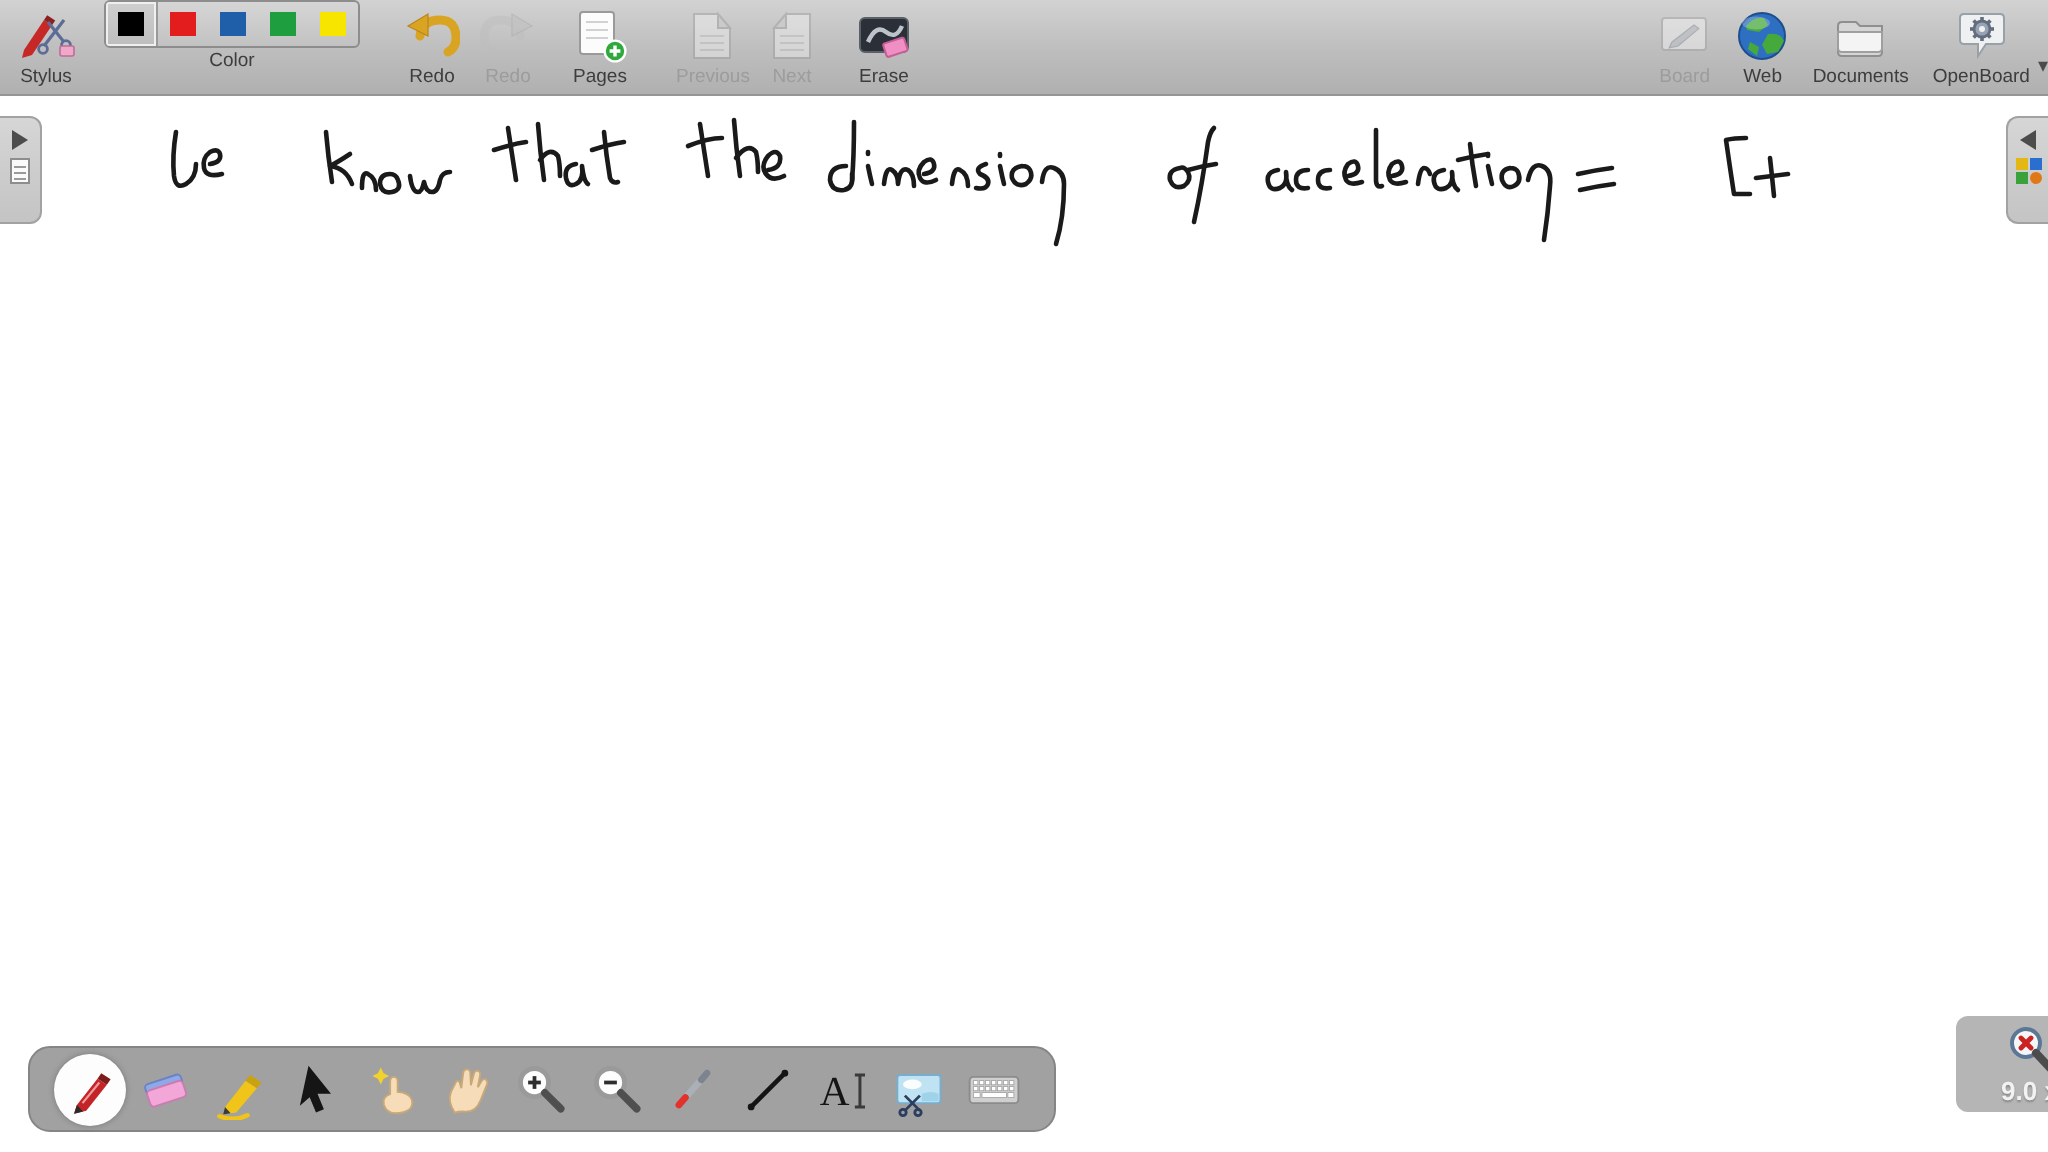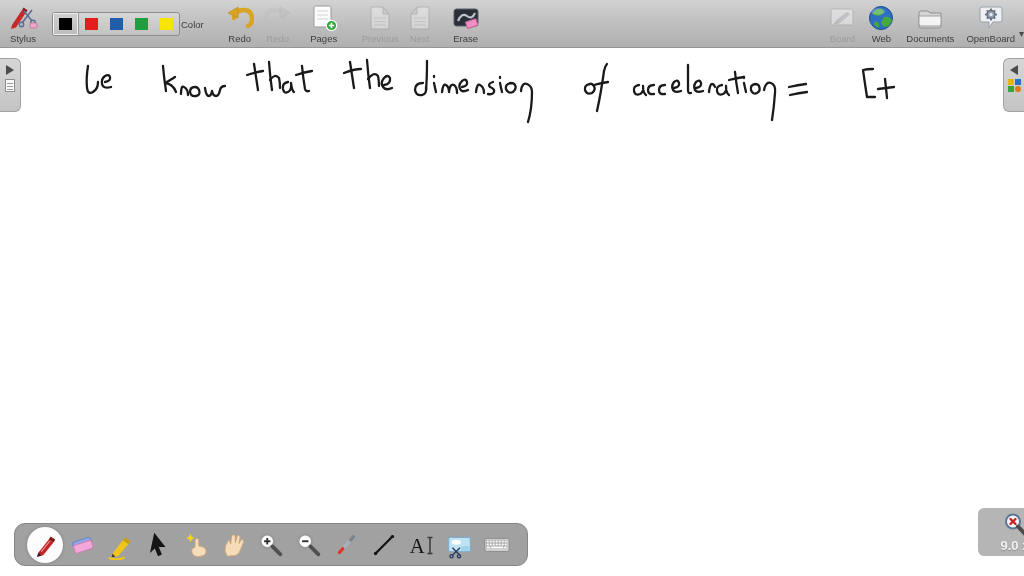--- a/index.html
+++ b/index.html
@@ -11,21 +11,21 @@
     position:absolute; top:0; left:0; width:1024px; height:48px;
     background:linear-gradient(180deg,#d2d2d2 0%,#bdbdbd 55%,#b0b0b0 100%);
     border-bottom:1px solid #969696;
     display:flex; align-items:flex-start;
   }
   .tb-item{ display:flex; flex-direction:column; align-items:center; gap:1px; padding-top:4px; cursor:default; }
   .tb-icon{ height:28px; display:flex; align-items:center; justify-content:center; }
   .tb-label{ font-size:9.5px; color:#3d3d3d; white-space:nowrap; }
   .tb-item.disabled .tb-label{ color:#9c9c9c; }
   .tb-item.disabled .tb-icon{ opacity:.45; }
-  .tb-group{ display:flex; flex-direction:row; align-items:center; gap:1px; padding-top:12px; }
+  .tb-group{ display:flex; flex-direction:column; align-items:center; gap:1px; padding-top:0; }
   .seg-row{ display:flex; height:24px; border:1px solid #8d8d8d; border-radius:3px; background:linear-gradient(#d6d6d6,#c2c2c2); overflow:hidden; }
   .seg{ display:flex; align-items:center; justify-content:center; padding:0 6px; border-right:1px solid #9a9a9a; }
   .seg:last-child{ border-right:none; }
   .seg.selected{ background:linear-gradient(#cfcfcf,#bdbdbd); box-shadow:inset 0 0 0 1px #efefef; }
   .swatch{ width:13px; height:12px; display:block; }
   .dash{ background:#111; display:block; }
   .dot{ background:#111; border-radius:50%; display:block; }
   .spacer{ flex:1; }
   .caret{ font-size:10px; color:#4a4a4a; align-self:flex-end; padding:0 0 8px 2px; }
 

